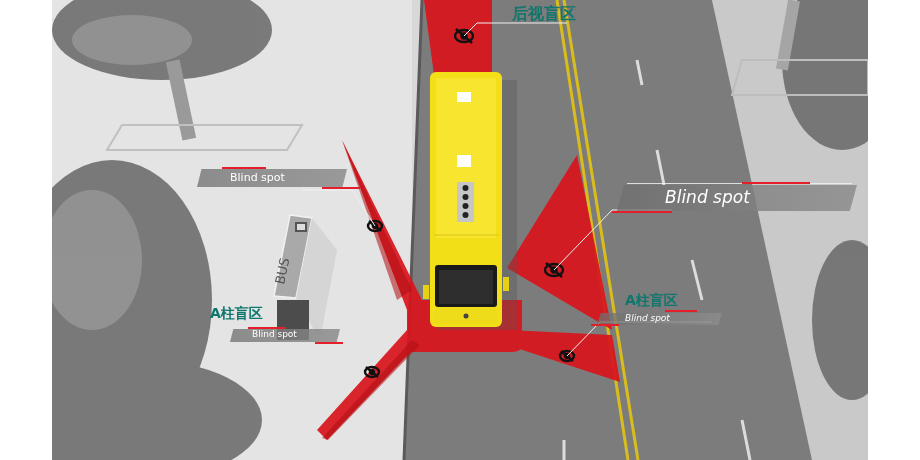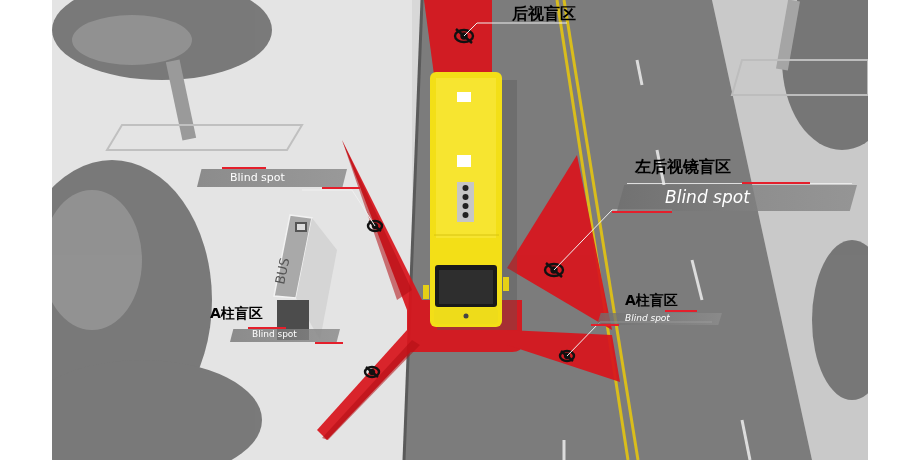--- a/index.html
+++ b/index.html
@@ -1,20 +1,20 @@
 <!DOCTYPE html>
 <html><head>
 <meta charset="utf-8">
 <style>
   html,body{margin:0;padding:0;background:#ffffff;}
   body{width:920px;height:460px;position:relative;overflow:hidden;font-family:"DejaVu Sans",sans-serif;}
   #scene{position:absolute;left:52px;top:0;width:816px;height:460px;overflow:hidden;background:#d8d8d8;}
   svg.bg{position:absolute;left:0;top:0;}
   .label{position:absolute;}
-  .zh{font-family:"DejaVu Sans",sans-serif;font-weight:bold;color:#000000;white-space:nowrap;}
+  .zh{font-family:"DejaVu Sans",sans-serif;font-weight:bold;color:#0f766e;white-space:nowrap;}
   .bar{position:absolute;background:linear-gradient(90deg,rgba(110,110,110,0.75),rgba(140,140,140,0.85));clip-path:polygon(3% 0,100% 0,97% 100%,0 100%);}
   .en{position:absolute;color:#fff;font-weight:normal;font-style:italic;white-space:nowrap;font-family:"DejaVu Sans",sans-serif;}
   .red{position:absolute;height:2px;background:#e41f2b;}
   .thin{position:absolute;height:1px;background:#f0f0f0;opacity:.85;}
 </style>
 </head>
 <body>
 
 <div id="scene">
   <svg class="bg" width="816" height="460" viewBox="0 0 816 460">
@@ -150,21 +150,20 @@
   </div>
 
   <div class="label" style="left:150px;top:143px;width:180px;height:50px;">
     <div class="red" style="left:20px;top:24px;width:44px;"></div>
     <div class="bar" style="left:-5px;top:26px;width:150px;height:18px;"></div>
     <div class="en" style="left:28px;top:28px;font-size:11px;font-style:normal;">Blind spot</div>
     <div class="red" style="left:120px;top:44px;width:38px;"></div>
   </div>
 
   <div class="label" style="left:565px;top:155px;width:250px;height:60px;">
-    <div class="zh" style="position:absolute;left:18px;top:2px;font-size:16px;">左后视镜盲区</div>
     <div class="thin" style="left:10px;top:28px;width:225px;"></div>
     <div class="red" style="left:125px;top:27px;width:68px;"></div>
     <div class="bar" style="left:0;top:30px;width:240px;height:26px;"></div>
     <div class="en" style="left:48px;top:32px;font-size:17px;">Blind spot</div>
     <div class="red" style="left:-5px;top:56px;width:60px;"></div>
   </div>
 
   <div class="label" style="left:158px;top:305px;width:140px;height:40px;">
     <div class="zh" style="position:absolute;left:0;top:0;font-size:14px;">A柱盲区</div>
     <div class="red" style="left:38px;top:22px;width:38px;"></div>

